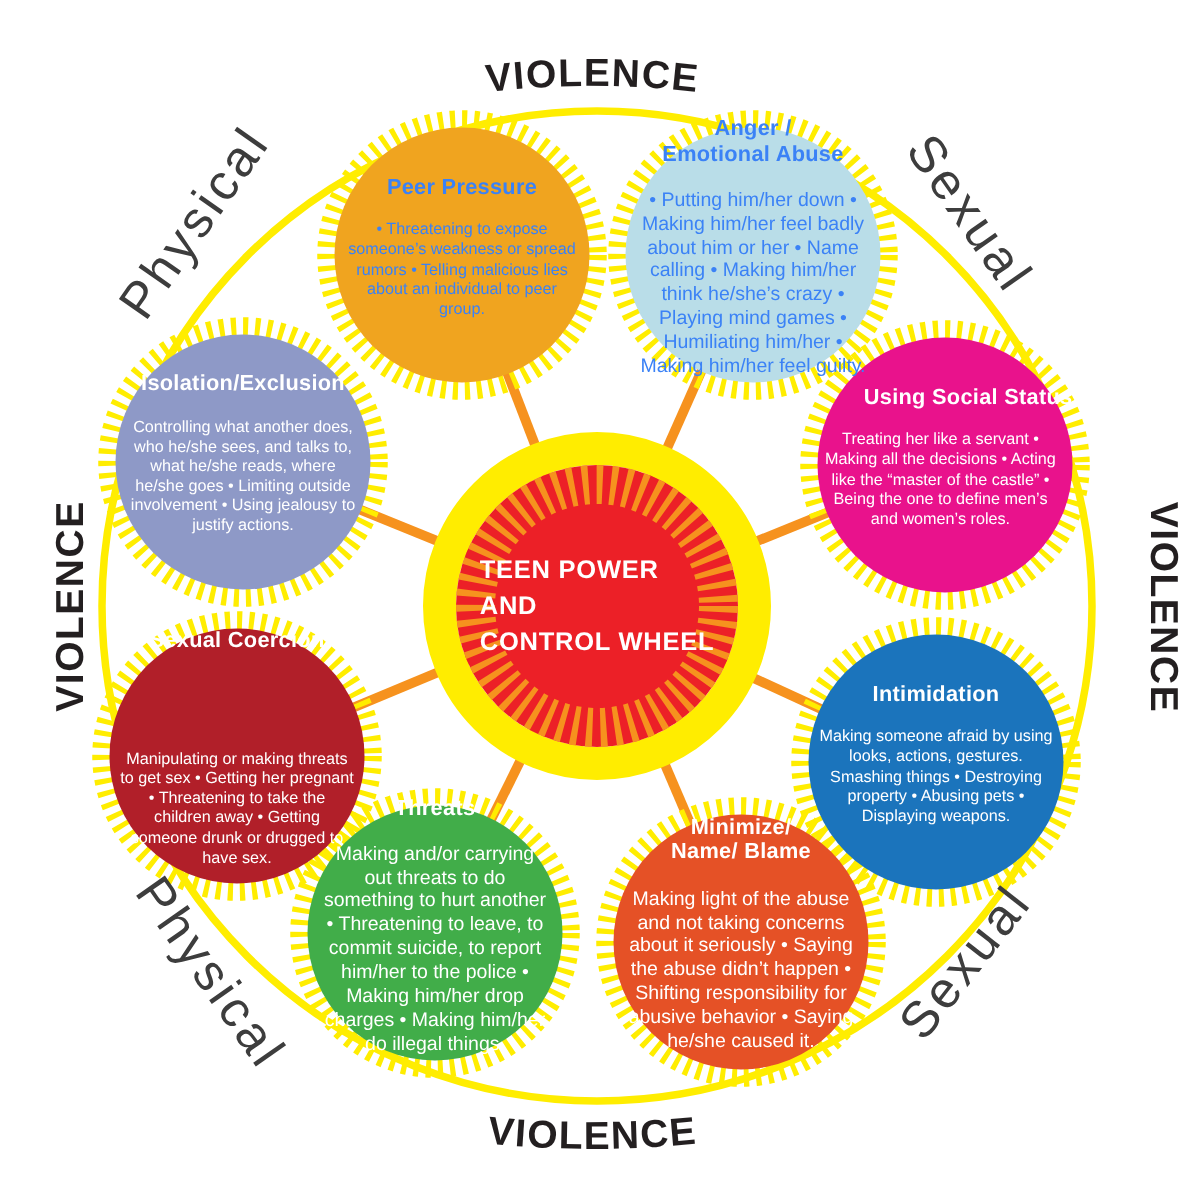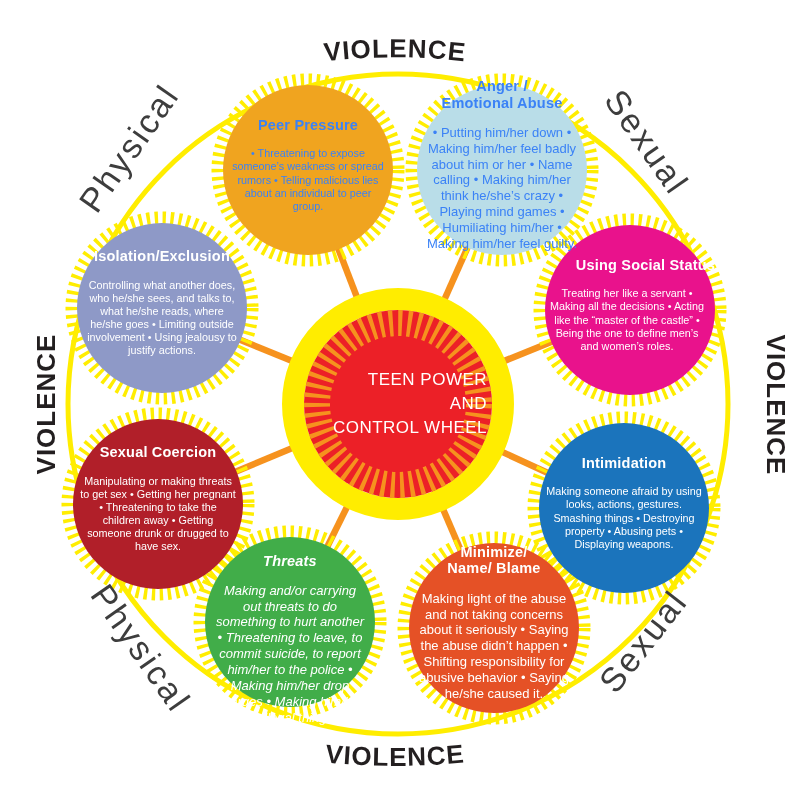--- a/index.html
+++ b/index.html
@@ -23,29 +23,29 @@
     margin:10px; width:156px; font-size:10.8px; line-height:1.22; font-weight:normal;
   }
   .sec.dark { color:#3b82f6; }
   .sec.tight p { font-size:13px; width:152px; }
 
   .pos-pp  { left:223px; top:85px;  }
   .pos-ang { left:417px; top:85px;  }
   .pos-ss  { left:545px; top:225px;align-items:flex-end; }
   .pos-int { left:539px; top:423px; }
   .pos-min { left:409px; top:543px; }
-  .pos-thr { left:205px; top:559px;font-style:italic; }
-  .pos-sc  { left:73px;  top:419px; }
+  .pos-thr { left:205px; top:537px; }
+  .pos-sc  { left:73px;  top:419px;justify-content:space-between; }
   .pos-iso { left:77px;  top:223px; }
 
   
   .center-label {
-    position:absolute; left:320px; top:314px; width:180px; height:180px;
-    display:flex; align-items:center; justify-content:center; text-align:right;
-    color:#ffffff; font-weight:normal; font-size:17px; line-height:1.4;
+    position:absolute; left:308px; top:314px; width:180px; height:180px;
+    display:flex; align-items:center; justify-content:center; text-align:left;
+    color:#ffffff; font-weight:bold; font-size:17px; line-height:1.4;
     letter-spacing:.5px; white-space:pre-line; pointer-events:none;
   }
 
   
   .violence-arc, .violence-side {
     font-family:"Liberation Sans", sans-serif; font-weight:bold;
     font-size:26px; letter-spacing:1px; fill:#231f20;
   }
   .corner-label {
     font-family:"Liberation Sans", sans-serif; font-weight:normal;

